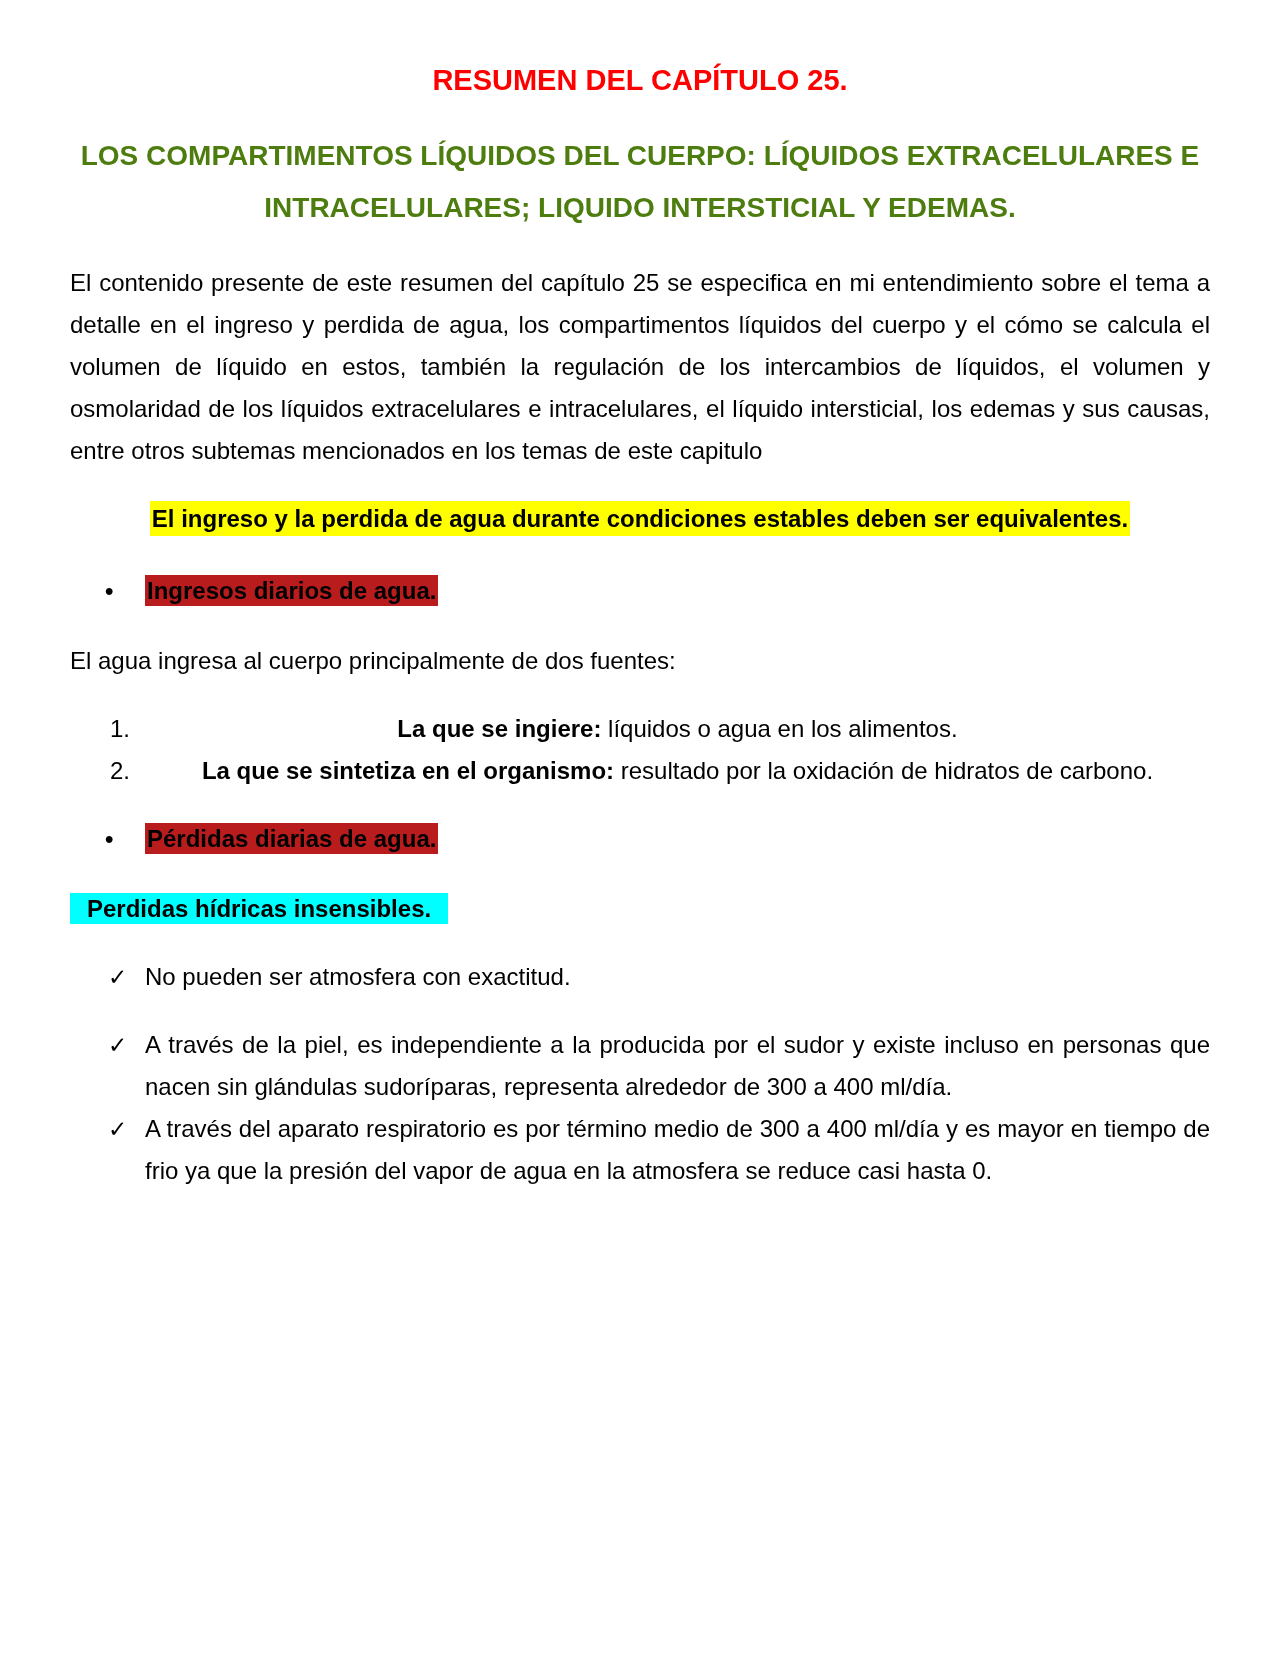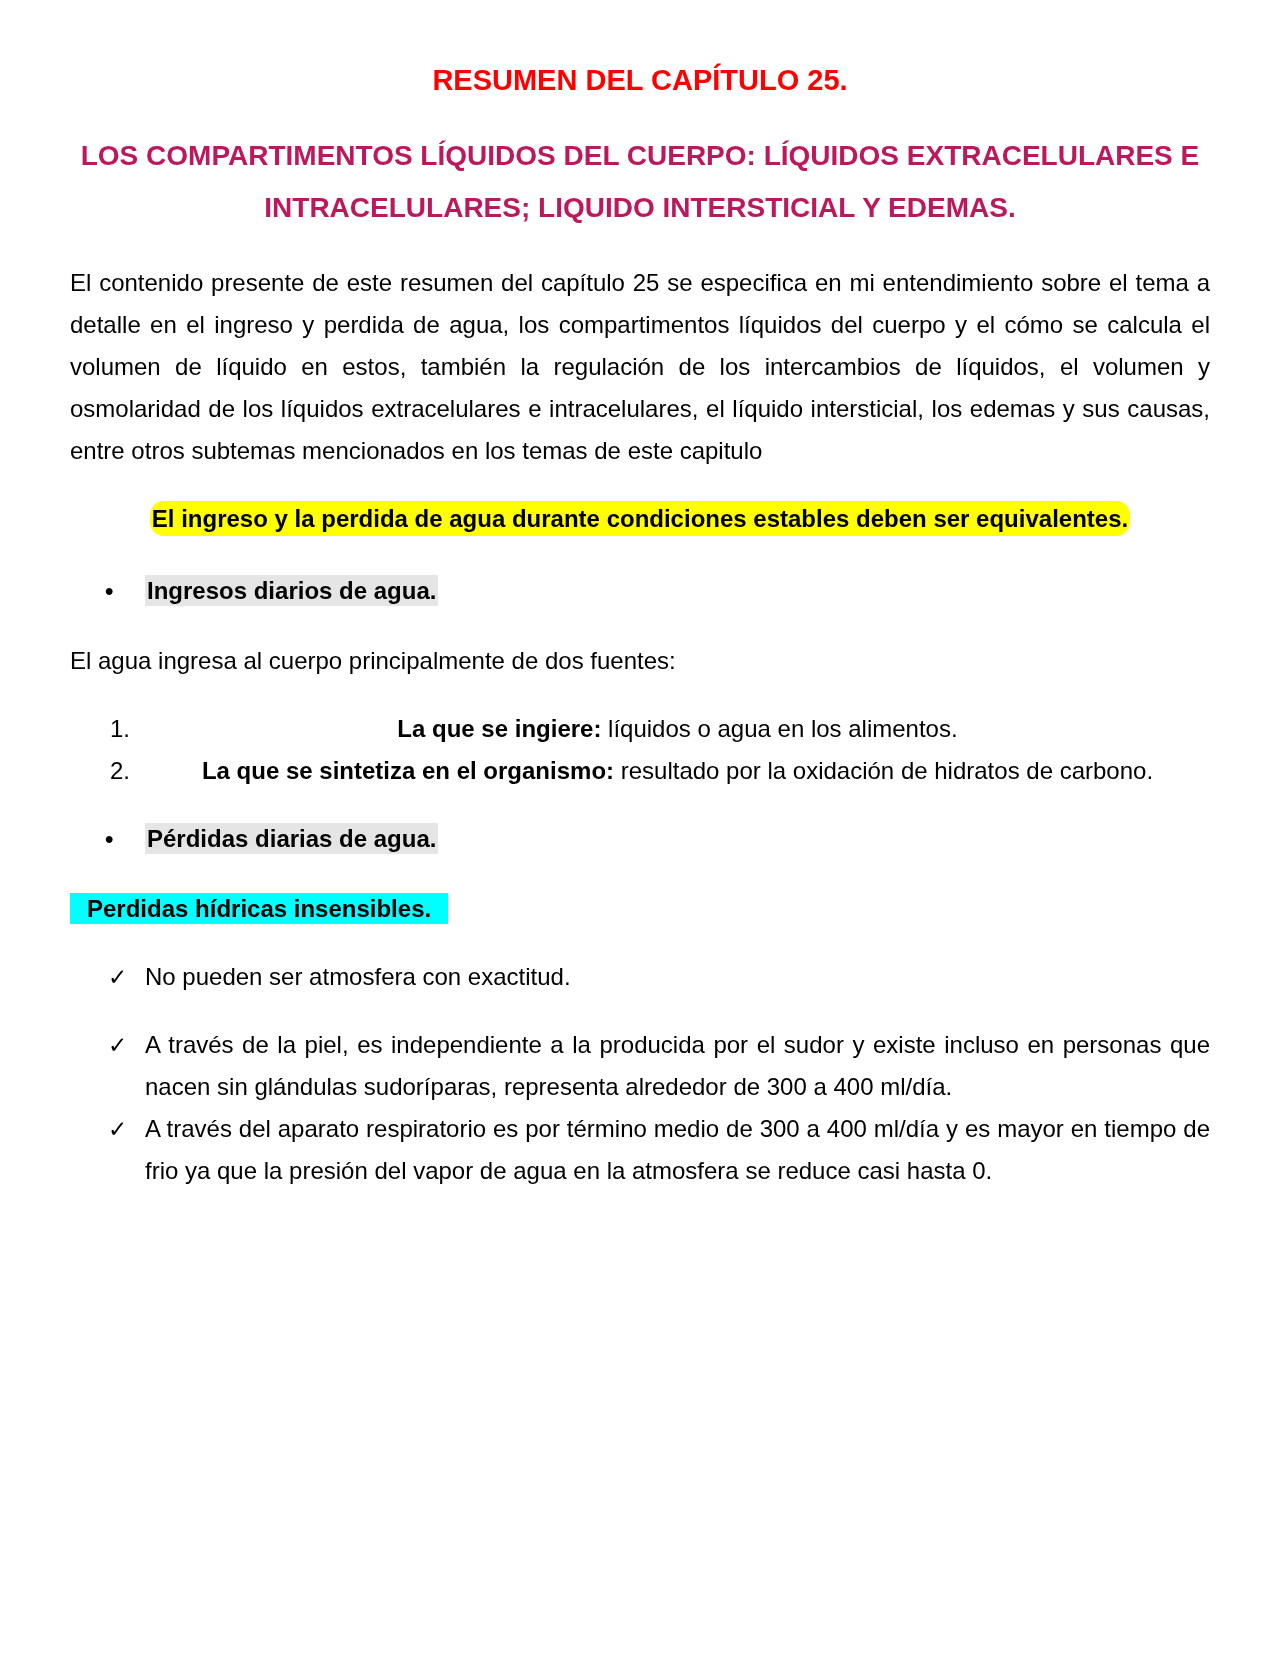--- a/index.html
+++ b/index.html
@@ -27,38 +27,37 @@
     line-height: 40px;
     font-weight: bold;
     color: #ff0000;
   }
   .subtitle {
     margin: 0 0 28px 0;
     text-align: center;
     font-size: 28px;
     line-height: 52px;
     font-weight: bold;
-    color: #be185d;
+    color: #4d7c0f;
   }
   .para {
     margin: 0 0 26px 0;
     text-align: justify;
   }
   .center-line {
     margin: 4px 0 30px 0;
     text-align: center;
   }
   .hl-yellow {
     background: #ffff00;
     font-weight: bold;
     padding: 4px 2px;
-    border-radius: 14px;
   }
   .hl-gray {
-    background: #e5e5e5;
+    background: #b91c1c;
     font-weight: bold;
     padding: 2px 2px;
   }
   .hl-cyan {
     background: #00ffff;
     font-weight: bold;
     padding: 2px 17px;
   }
   .cyan-line {
     margin: 0 0 26px 0;

